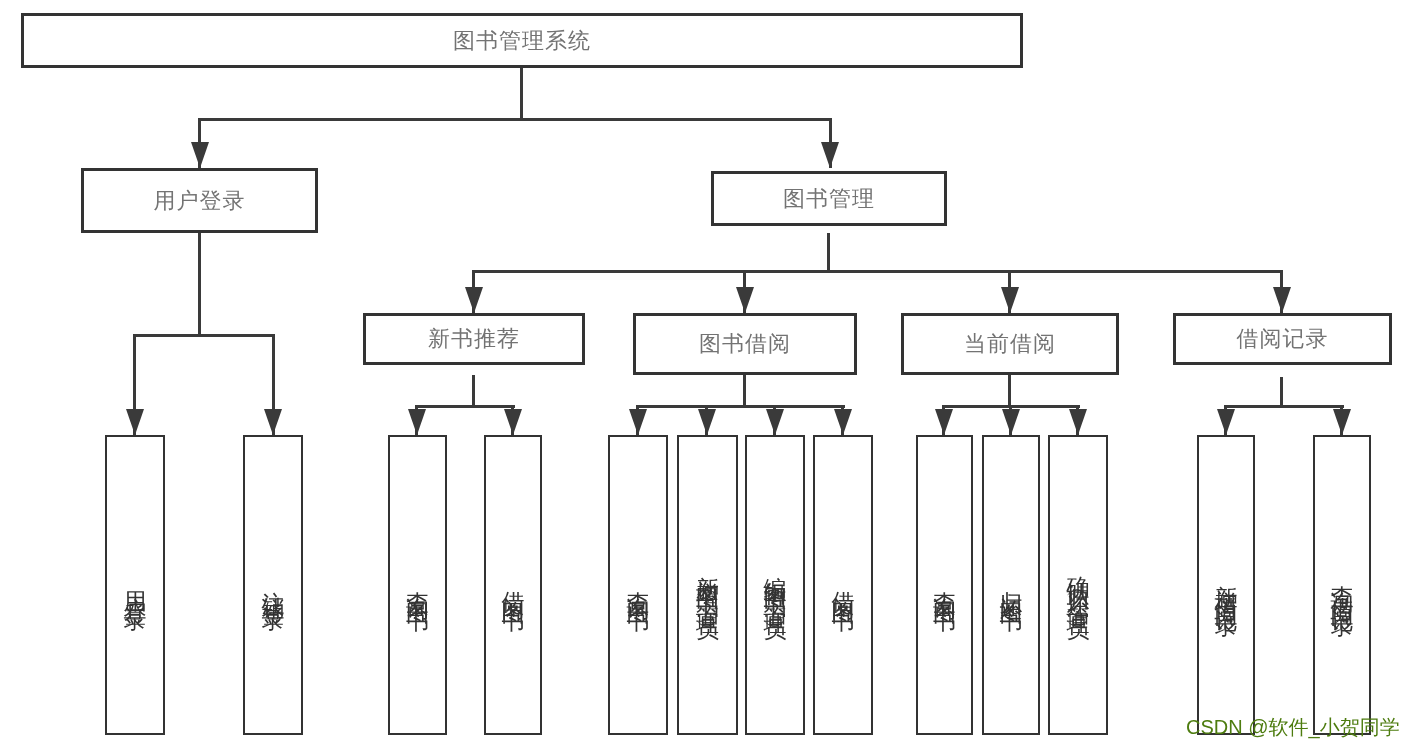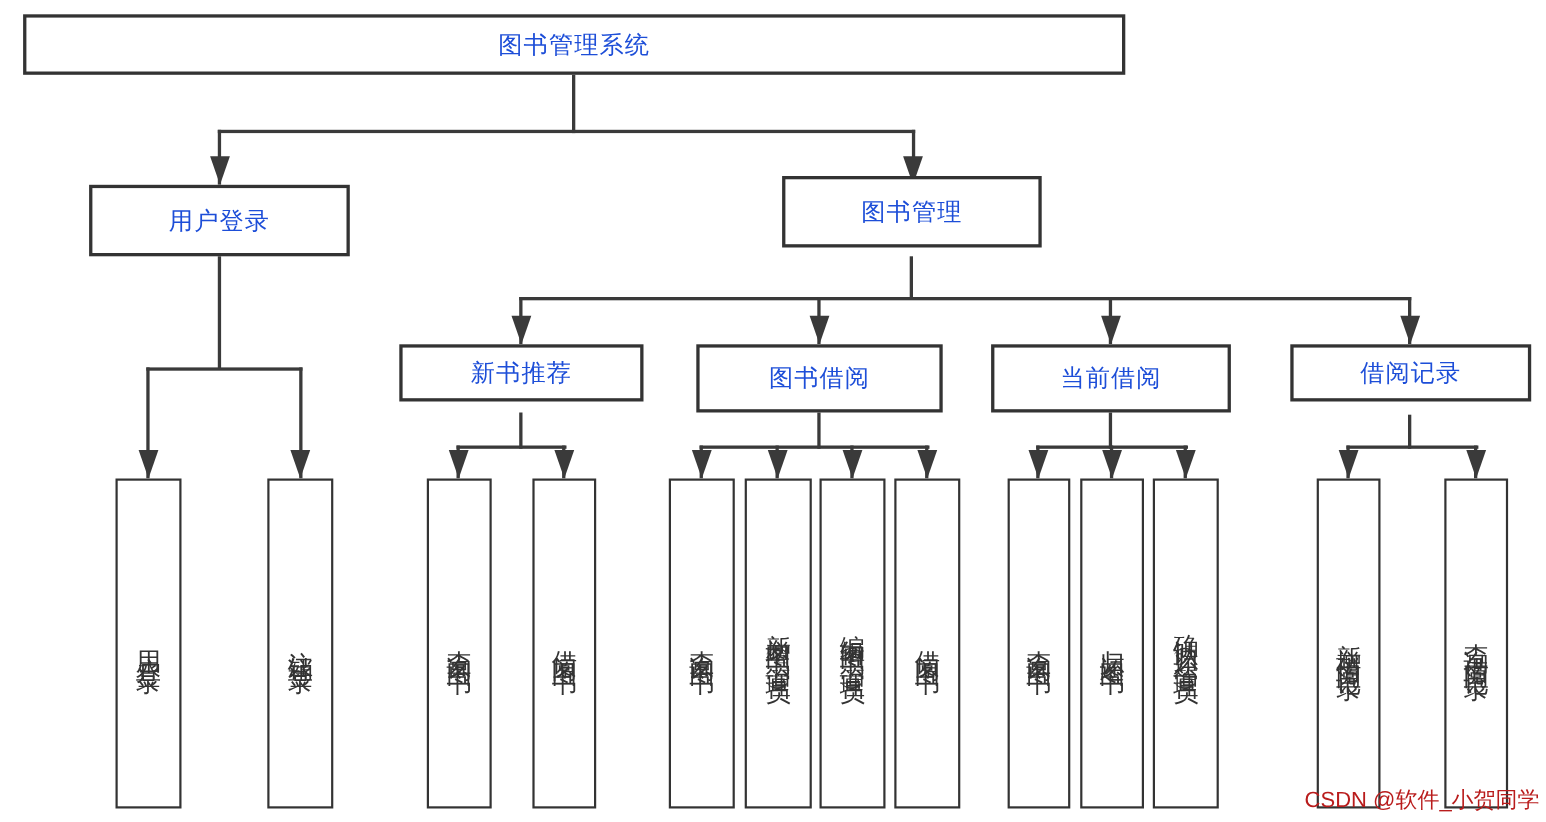--- a/index.html
+++ b/index.html
@@ -13,21 +13,21 @@
 
   
   .hbox {
     position: absolute;
     box-sizing: border-box;
     border: 3px solid #333333;
     background: #ffffff;
     display: flex; align-items: center; justify-content: center;
   }
   .hbox span {
-    color: #1d4ed8;
+    color: #737373;
     font-size: 22px;
     letter-spacing: 1px;
     white-space: nowrap;
   }
 
   
   .vbox {
     position: absolute;
     box-sizing: border-box;
     top: 435px; height: 300px;
@@ -52,21 +52,21 @@
     position: absolute;
     width: 0; height: 0;
     border-left: 9px solid transparent;
     border-right: 9px solid transparent;
     border-top: 26px solid #3a3a3a;
   }
 
   .watermark {
     position: absolute;
     left: 1186px; top: 714px;
-    color: #b91c1c;
+    color: #4d7c0f;
     font-size: 20px;
     white-space: nowrap;
     z-index: 5;
   }
 </style>
 </head>
 <body>
 
 <div id="stage">
 
@@ -77,21 +77,21 @@
   <div class="ln" style="left:520px;top:68px;width:3px;height:53px"></div>
   <div class="ln" style="left:198px;top:118px;width:634px;height:3px"></div>
   <div class="ln" style="left:198px;top:118px;width:3px;height:50px"></div>
   <div class="ln" style="left:829px;top:118px;width:3px;height:50px"></div>
   <div class="ar" style="left:191px;top:142px"></div>
   <div class="ar" style="left:821px;top:142px"></div>
 
   <div class="hbox" style="left:81px;top:168px;width:237px;height:65px">
     <span>用户登录</span>
   </div>
-  <div class="hbox" style="left:711px;top:160px;width:236px;height:65px">
+  <div class="hbox" style="left:711px;top:171px;width:236px;height:55px">
     <span>图书管理</span>
   </div>
 
   <div class="ln" style="left:198px;top:233px;width:3px;height:103px"></div>
   <div class="ln" style="left:133px;top:334px;width:142px;height:3px"></div>
   <div class="ln" style="left:133px;top:334px;width:3px;height:101px"></div>
   <div class="ln" style="left:272px;top:334px;width:3px;height:101px"></div>
   <div class="ar" style="left:126px;top:409px"></div>
   <div class="ar" style="left:264px;top:409px"></div>
 

